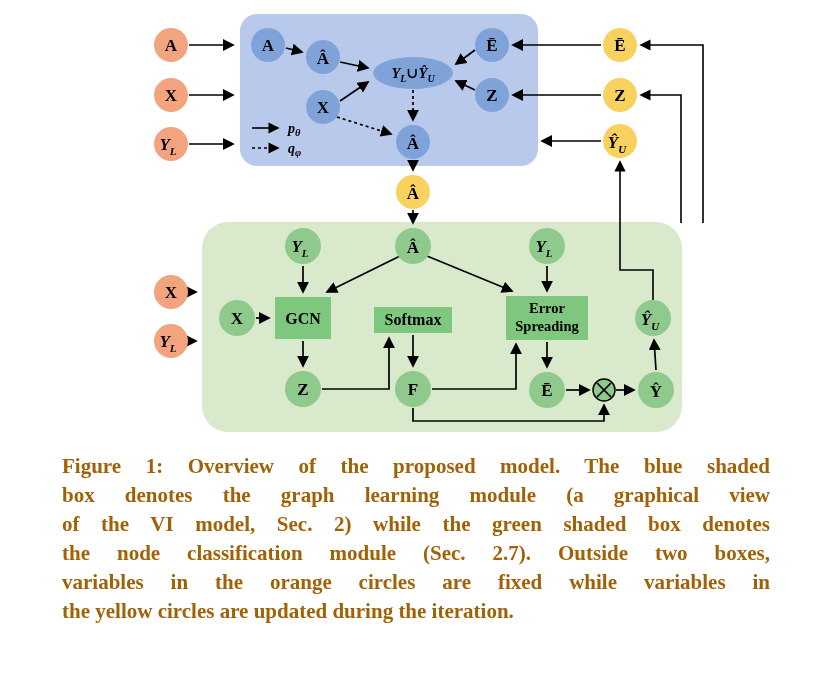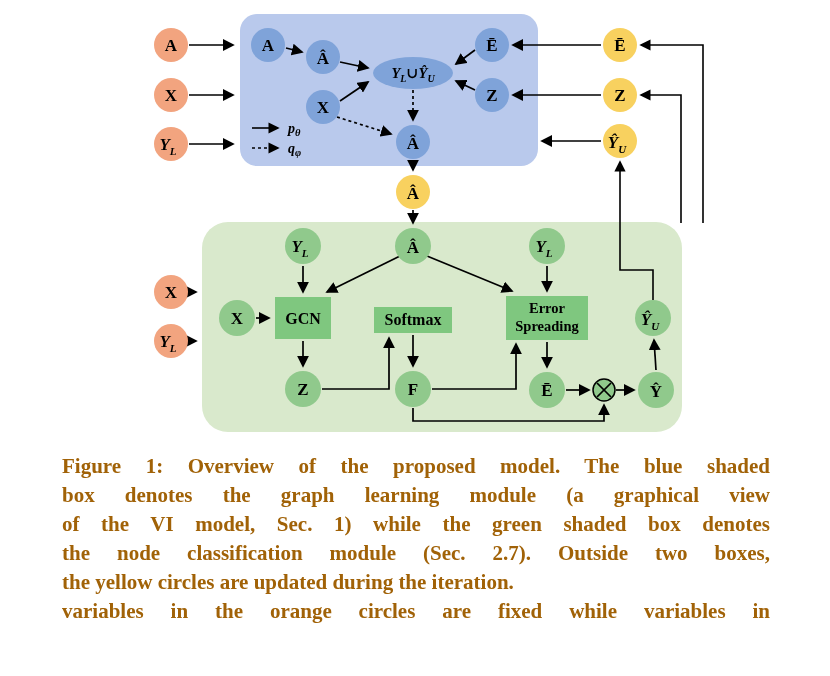--- a/index.html
+++ b/index.html
@@ -161,19 +161,19 @@
     <text class="lab" x="656" y="397" text-anchor="middle">Ŷ</text>
     <circle cx="653" cy="318" r="18" fill="#90c98c"></circle>
     <text class="lab ital" x="650" y="325" text-anchor="middle"><tspan>Ŷ</tspan><tspan class="sub" dy="5">U</tspan></text>
   </g>
 </svg>
 
 
 <div class="caption">
   <div class="cap-line">Figure 1: Overview of the proposed model. The blue shaded</div>
   <div class="cap-line">box denotes the graph learning module (a graphical view</div>
-  <div class="cap-line">of the VI model, Sec. 1) while the green shaded box denotes</div>
+  <div class="cap-line">of the VI model, Sec. 2) while the green shaded box denotes</div>
   <div class="cap-line">the node classification module (Sec. 2.7). Outside two boxes,</div>
+  <div class="cap-line">variables in the orange circles are fixed while variables in</div>
   <div class="cap-line last">the yellow circles are updated during the iteration.</div>
-  <div class="cap-line">variables in the orange circles are fixed while variables in</div>
 </div>
 
 </div>
 
 </body></html>

